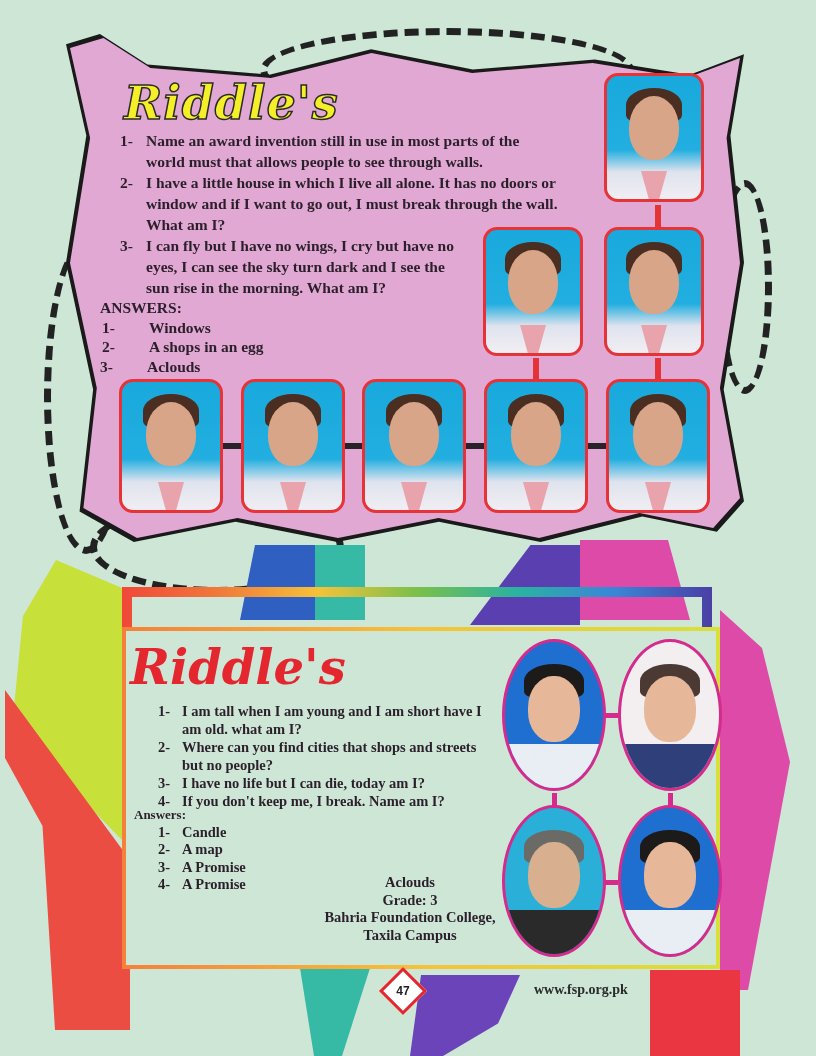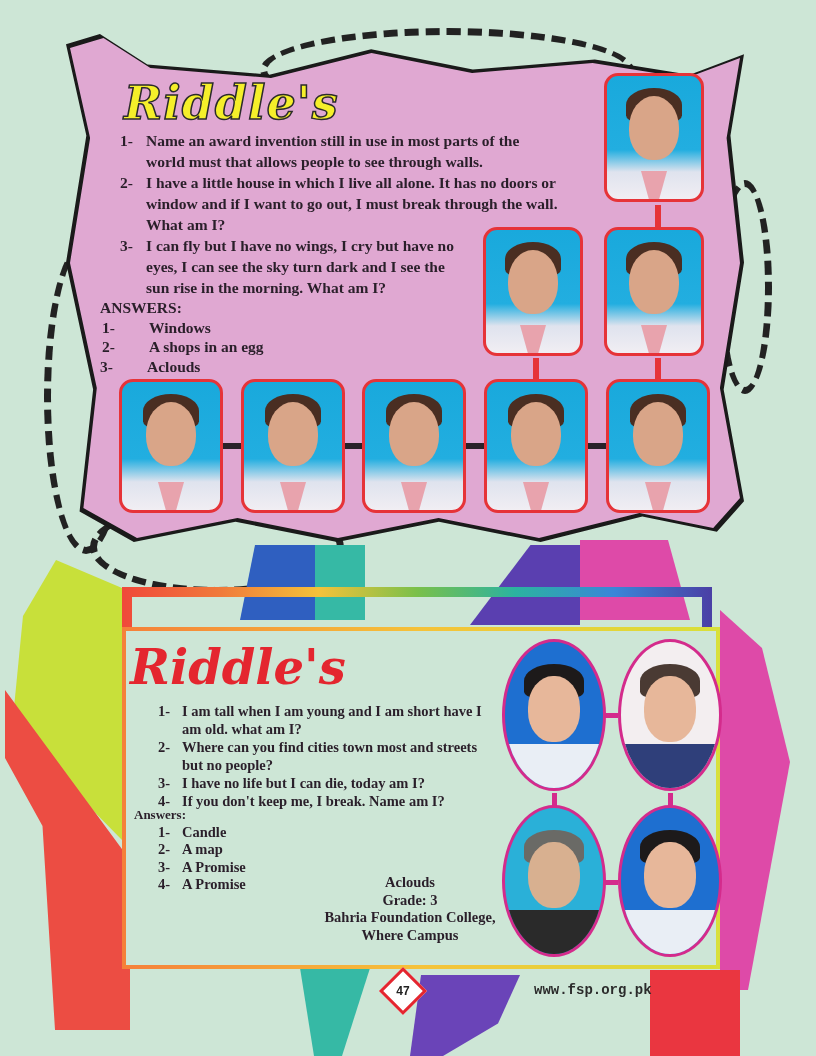--- a/index.html
+++ b/index.html
@@ -110,21 +110,21 @@
 
   .page-badge {
     left:386px; top:974px; width:34px; height:34px;
     transform:rotate(45deg); background:#fff; border:3px solid #e4262f; box-sizing:border-box;
   }
   .page-num {
     left:386px; top:974px; width:34px; height:34px; line-height:34px; text-align:center;
     font-family:"Liberation Sans", sans-serif; font-weight:bold; font-size:12px; color:#222;
   }
   .site {
-    left:534px; top:982px; font-family:Liberation Mono, monospace; font-weight:bold;
+    left:534px; top:982px; font-family:Liberation Serif, serif; font-weight:bold;
     font-size:14px; color:#2b2b2b;
   }
 </style>
 </head>
 <body>
 
 <div class="abs rope" style="left:44px;top:240px;width:70px;height:300px;"></div>
 <div class="abs rope" style="left:260px;top:28px;width:360px;height:70px;"></div>
 <div class="abs rope" style="left:718px;top:180px;width:40px;height:200px;"></div>
 <div class="abs rope" style="left:90px;top:500px;width:240px;height:80px;"></div>
@@ -230,21 +230,21 @@
 
 <div class="abs title-red">Riddle's</div>
 
 <div class="abs riddles-bottom">
   <div class="riddle-row">
     <span class="riddle-num">1-</span>
     <span class="riddle-text">I am tall when I am young and I am short have I am old. what am I?</span>
   </div>
   <div class="riddle-row">
     <span class="riddle-num">2-</span>
-    <span class="riddle-text">Where can you find cities town most and streets but no people?</span>
+    <span class="riddle-text">Where can you find cities that shops and streets but no people?</span>
   </div>
   <div class="riddle-row">
     <span class="riddle-num">3-</span>
     <span class="riddle-text">I have no life but I can die, today am I?</span>
   </div>
   <div class="riddle-row">
     <span class="riddle-num">4-</span>
     <span class="riddle-text">If you don't keep me, I break. Name am I?</span>
   </div>
 </div>
@@ -266,21 +266,21 @@
   <div class="ans-row">
     <span class="ans-num">4-</span>
     <span>A Promise</span>
   </div>
 </div>
 
 <div class="abs author">
   <div>Aclouds</div>
   <div>Grade: 3</div>
   <div>Bahria Foundation College,</div>
-  <div>Where Campus</div>
+  <div>Taxila Campus</div>
 </div>
 
 <div class="oconn" style="left:604px;top:713px;width:14px;height:5px;"></div>
 <div class="oconn" style="left:604px;top:880px;width:14px;height:5px;"></div>
 <div class="oconn" style="left:552px;top:793px;width:5px;height:14px;"></div>
 <div class="oconn" style="left:668px;top:793px;width:5px;height:14px;"></div>
 
 <div class="oval" style="left:502px;top:639px;">
     <div class="hair"></div>
     <div class="face"></div>

